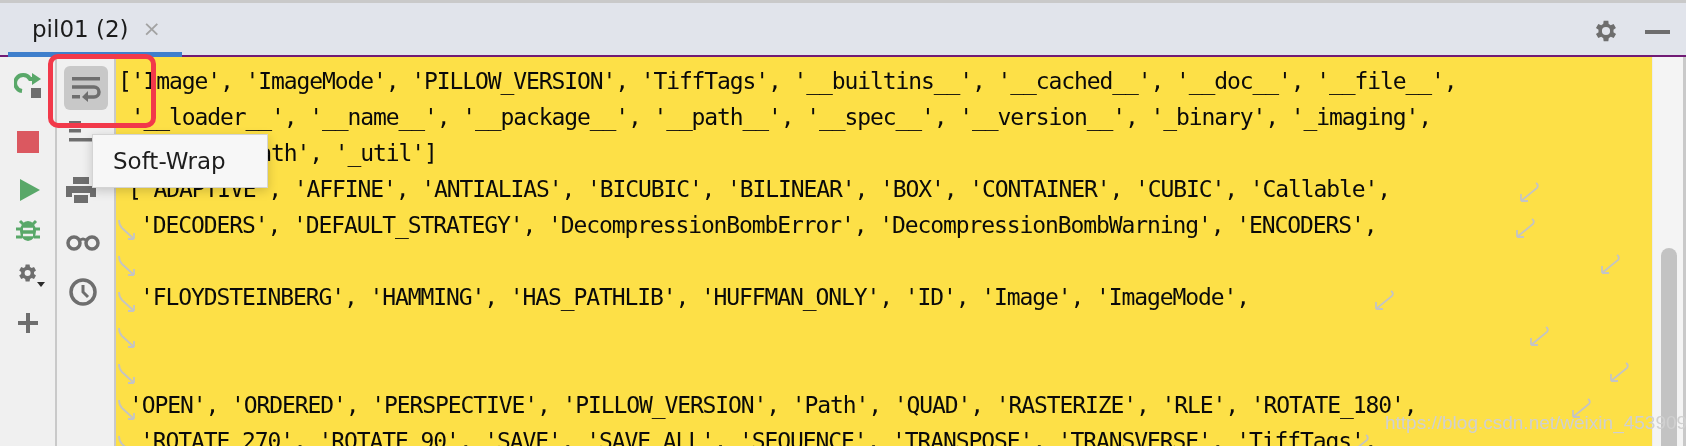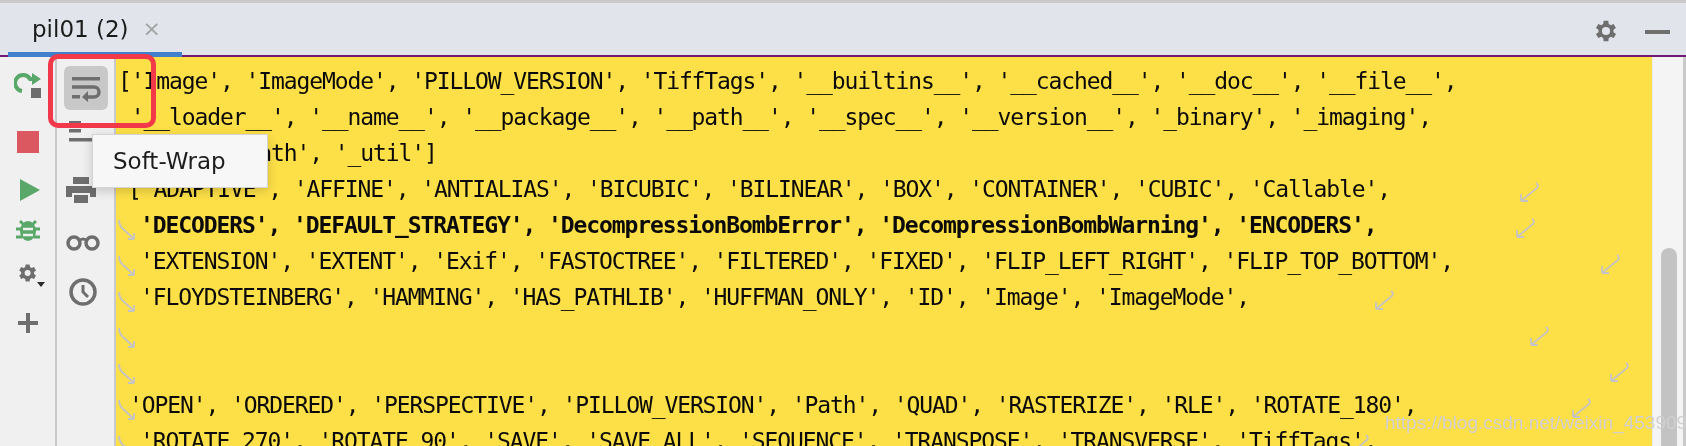--- a/index.html
+++ b/index.html
@@ -152,22 +152,21 @@
       <path d="M15 8 V15 L20 20" fill="none" stroke="#6e6e6e" stroke-width="3"></path>
     </svg>
   </div>
 </div>
 
 <div class="editor">
   <div class="line code" style="top:6px;left:2px;"><span>['Image', 'ImageMode', 'PILLOW_VERSION', 'TiffTags', '__builtins__', '__cached__', '__doc__', '__file__',</span></div>
   <div class="line code" style="top:42px;left:2px;"><span> '__loader__', '__name__', '__package__', '__path__', '__spec__', '__version__', '_binary', '_imaging',</span></div>
   <div class="line code" style="top:78px;left:2px;"><span> '_imagingmath', '_util']</span></div>
   <div class="line code" style="top:114px;left:12px;"><span>['ADAPTIVE', 'AFFINE', 'ANTIALIAS', 'BICUBIC', 'BILINEAR', 'BOX', 'CONTAINER', 'CUBIC', 'Callable',</span></div>
-  <div class="line code" style="top:150px;left:24px;font-weight:bold;"><span>'DECODERS', 'DEFAULT_STRATEGY', 'DecompressionBombError', 'DecompressionBombWarning', 'ENCODERS',</span></div>
-  <div class="line code" style="top:186px;left:24px;"><span>'EXTENSION', 'EXTENT', 'Exif', 'FASTOCTREE', 'FILTERED', 'FIXED', 'FLIP_LEFT_RIGHT', 'FLIP_TOP_BOTTOM',</span></div>
+  <div class="line code" style="top:150px;left:24px;"><span>'DECODERS', 'DEFAULT_STRATEGY', 'DecompressionBombError', 'DecompressionBombWarning', 'ENCODERS',</span></div>
   <div class="line code" style="top:222px;left:24px;"><span>'FLOYDSTEINBERG', 'HAMMING', 'HAS_PATHLIB', 'HUFFMAN_ONLY', 'ID', 'Image', 'ImageMode',</span></div>
   <div class="line code" style="top:330px;left:13px;"><span>'OPEN', 'ORDERED', 'PERSPECTIVE', 'PILLOW_VERSION', 'Path', 'QUAD', 'RASTERIZE', 'RLE', 'ROTATE_180',</span></div>
   <div class="line code" style="top:366px;left:24px;"><span>'ROTATE_270', 'ROTATE_90', 'SAVE', 'SAVE_ALL', 'SEQUENCE', 'TRANSPOSE', 'TRANSVERSE', 'TiffTags',</span></div>
 
   <svg class="wrap-in" style="left:0;top:160px;" viewBox="0 0 22 26">
       <path d="M3 3 Q3 8 6 11 L18 22 M18 22 L12 22 M18 22 L18 16" fill="none" stroke="#c4c4c4" stroke-width="1.8"></path>
     </svg>
   <svg class="wrap-in" style="left:0;top:196px;" viewBox="0 0 22 26">
       <path d="M3 3 Q3 8 6 11 L18 22 M18 22 L12 22 M18 22 L18 16" fill="none" stroke="#c4c4c4" stroke-width="1.8"></path>
     </svg>

